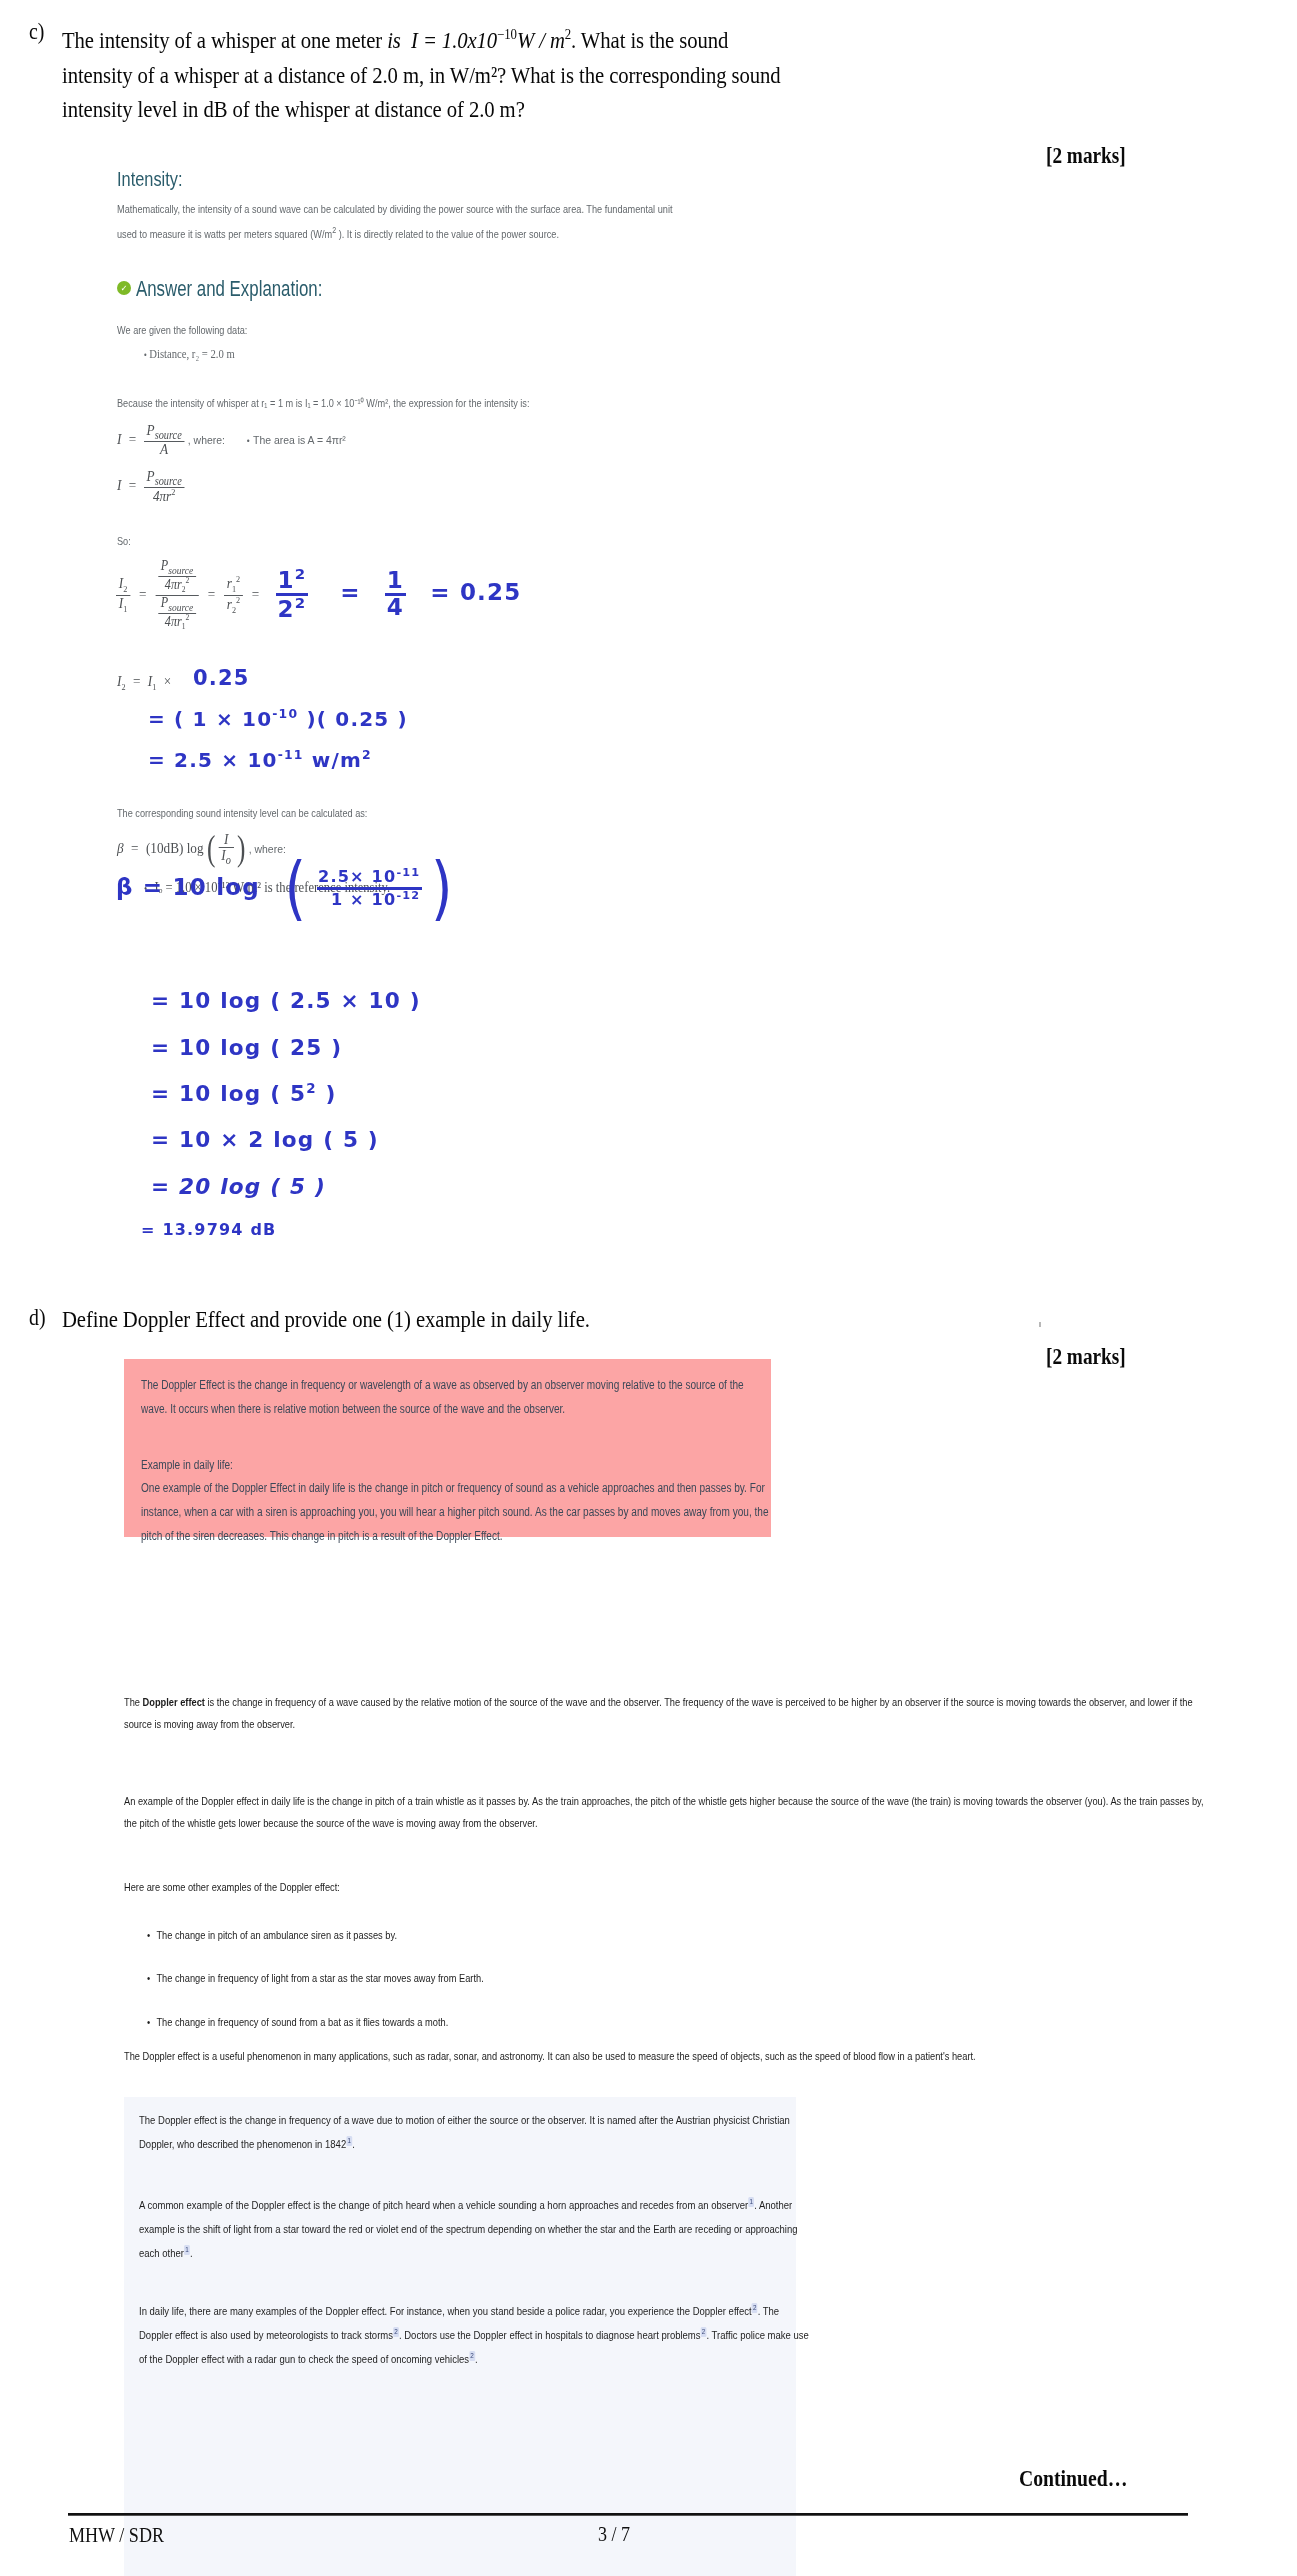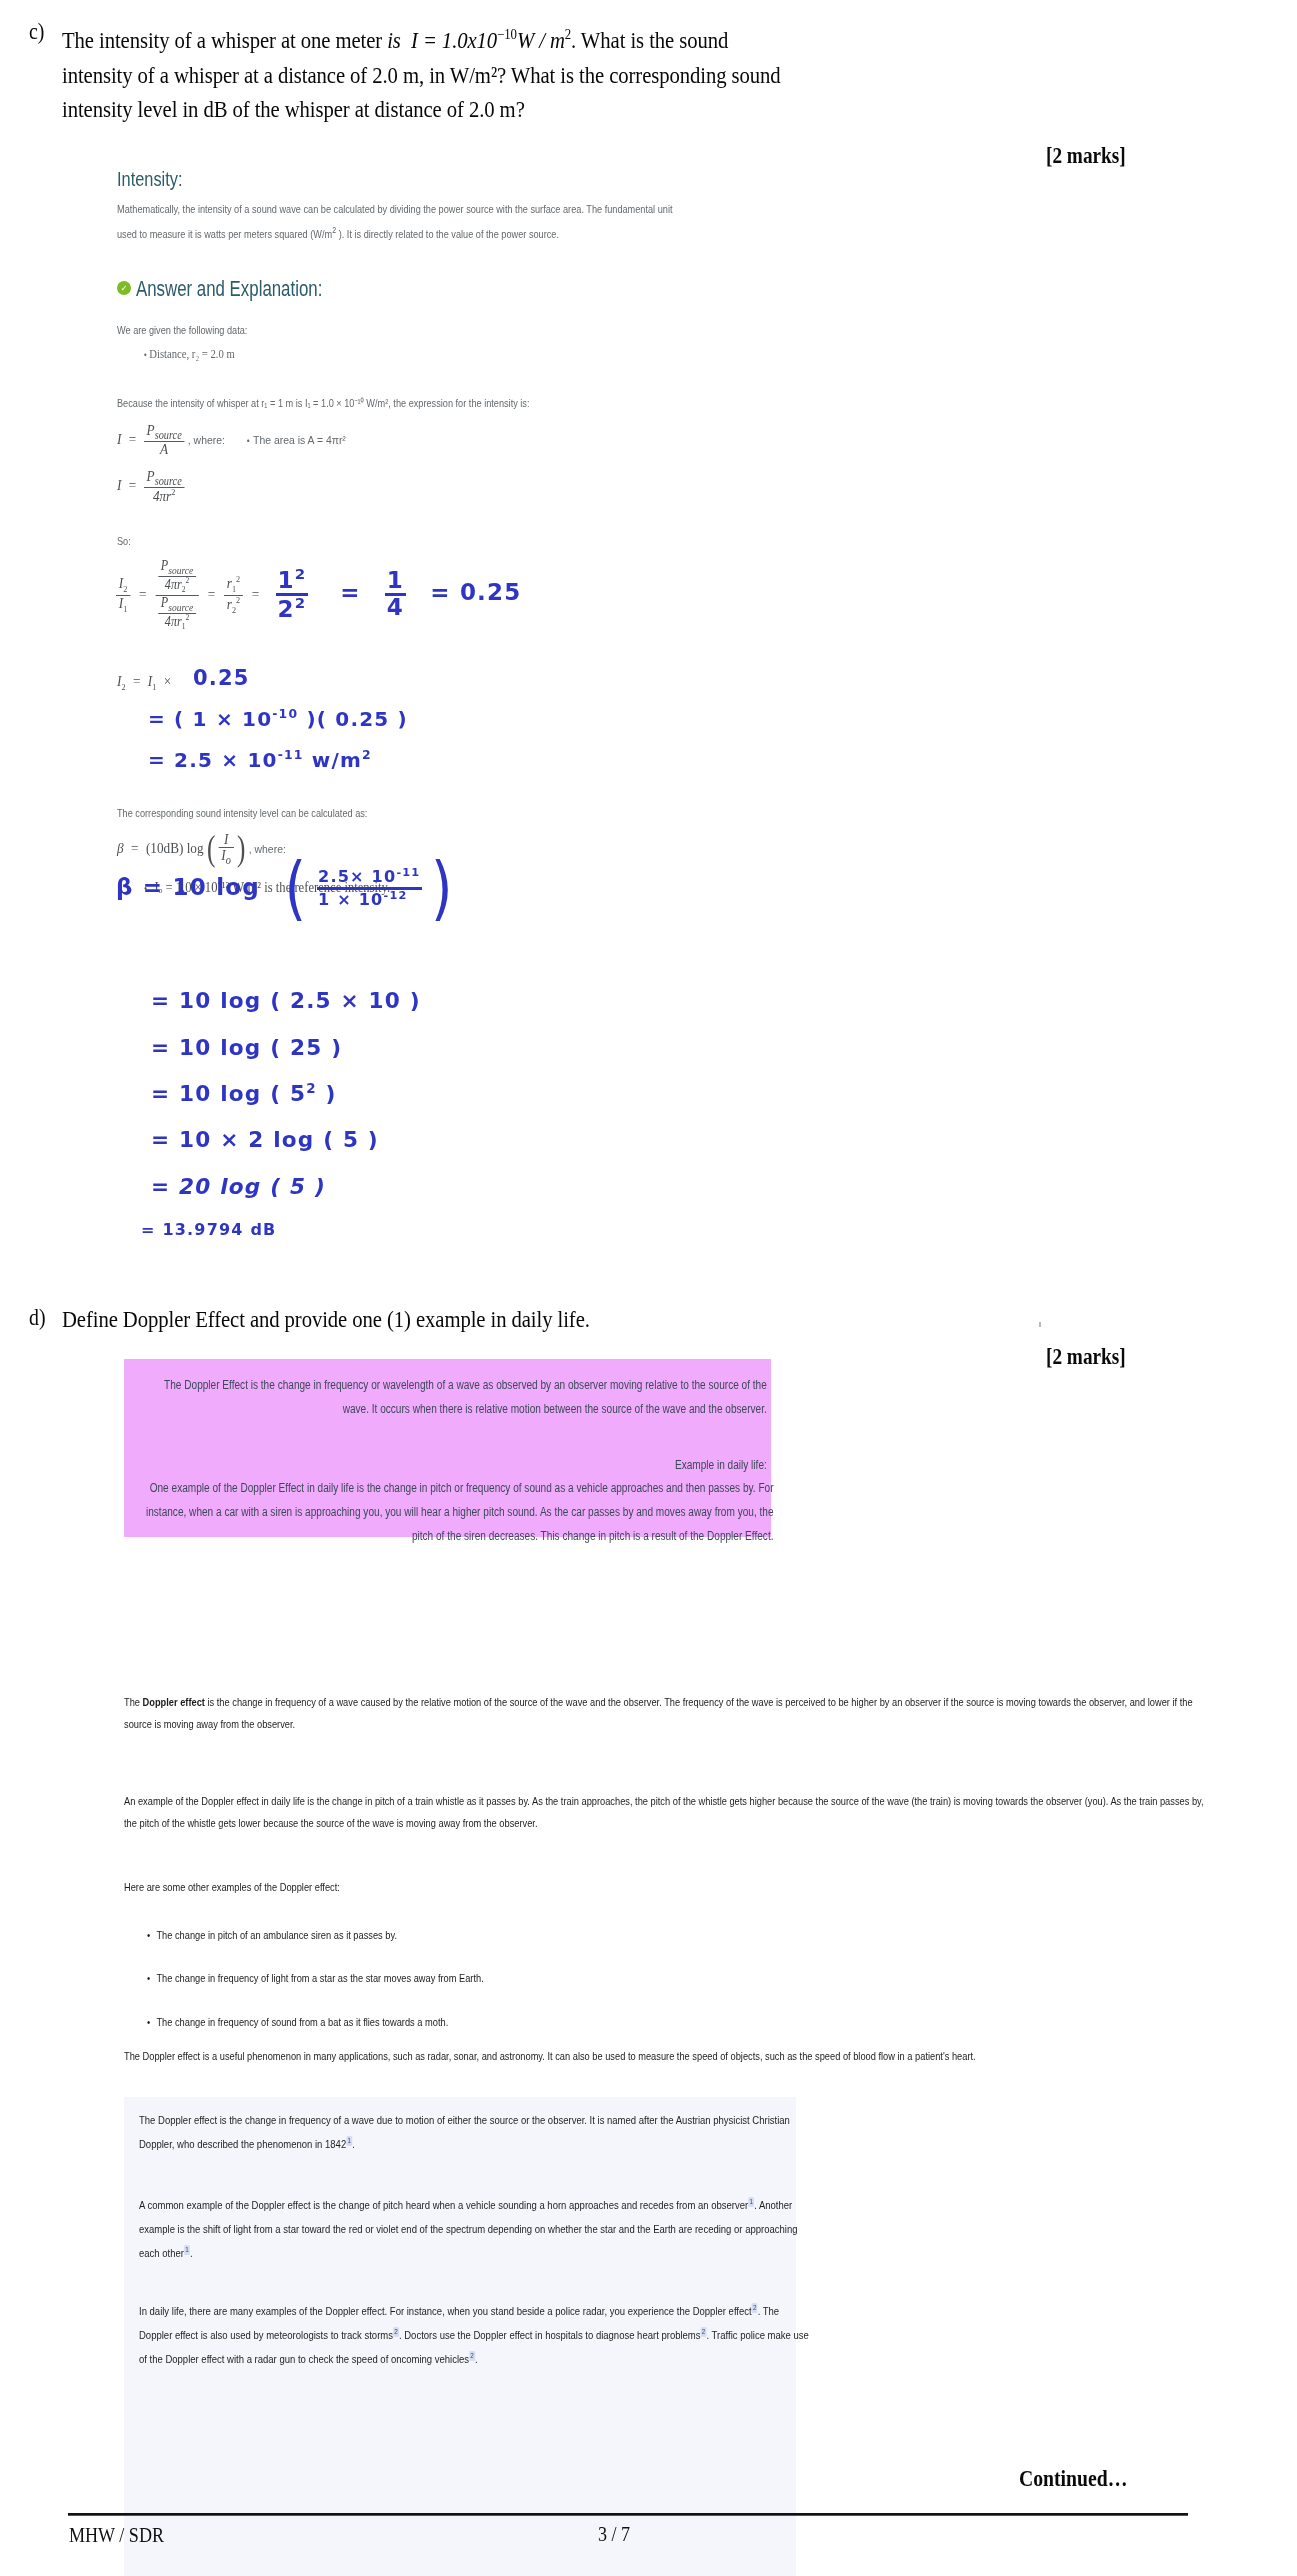--- a/index.html
+++ b/index.html
@@ -101,39 +101,38 @@
   .hw {
     position:absolute;
     color:#2e35c4;
     font-family:"DejaVu Sans", sans-serif;
     font-weight:bold;
     letter-spacing:1.2px;
     white-space:nowrap;
   }
   .hw .hfrac {
     display:inline-block;
-    text-align:left;
+    text-align:right;
     vertical-align:middle;
     line-height:1.0;
   }
   .hw .hfrac > span { display:block; padding:0 1.5px; }
   .hw .hfrac > span.num { border-bottom:3.1px solid #2e35c4; padding-bottom:1.5px; }
   .paren-big {
     display:inline-block;
     font-size:1.9em;
     font-weight:normal;
     transform:scaleY(1.25);
     vertical-align:middle;
   }
 
   
   .greybox {
     position:absolute;
-    background:#f0abfc;
-    text-align:right;
+    background:#fca5a5;
   }
   .greybox .t {
     font-family:"Liberation Sans", sans-serif;
     color:#3c4858;
     font-size:12px;
     line-height:24px;
     transform:scaleX(0.84);
     transform-origin:left top;
     width:772px;
   }

